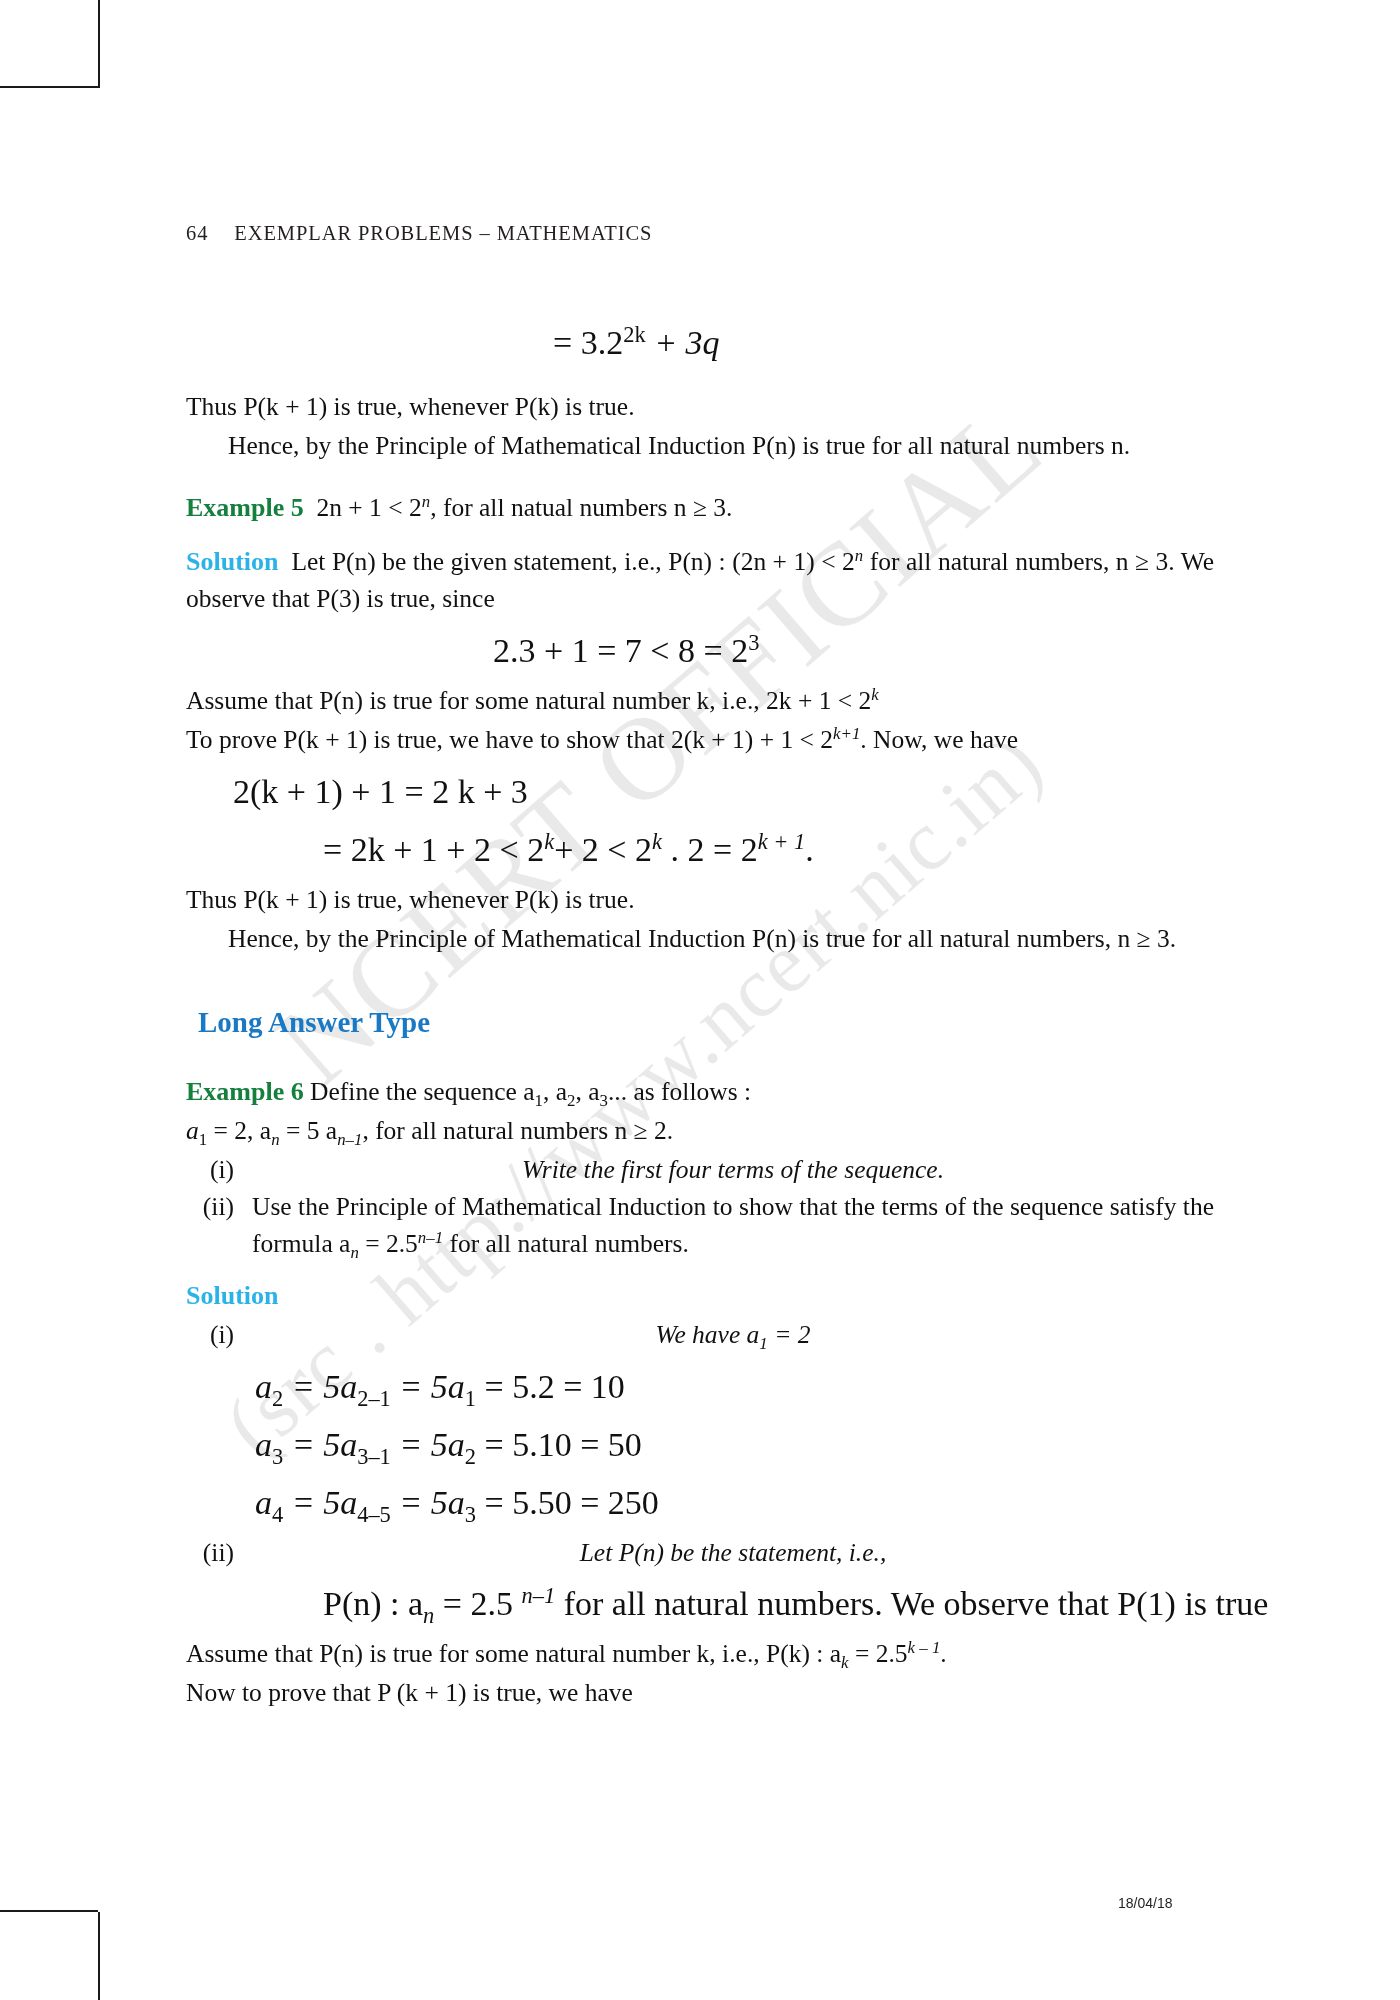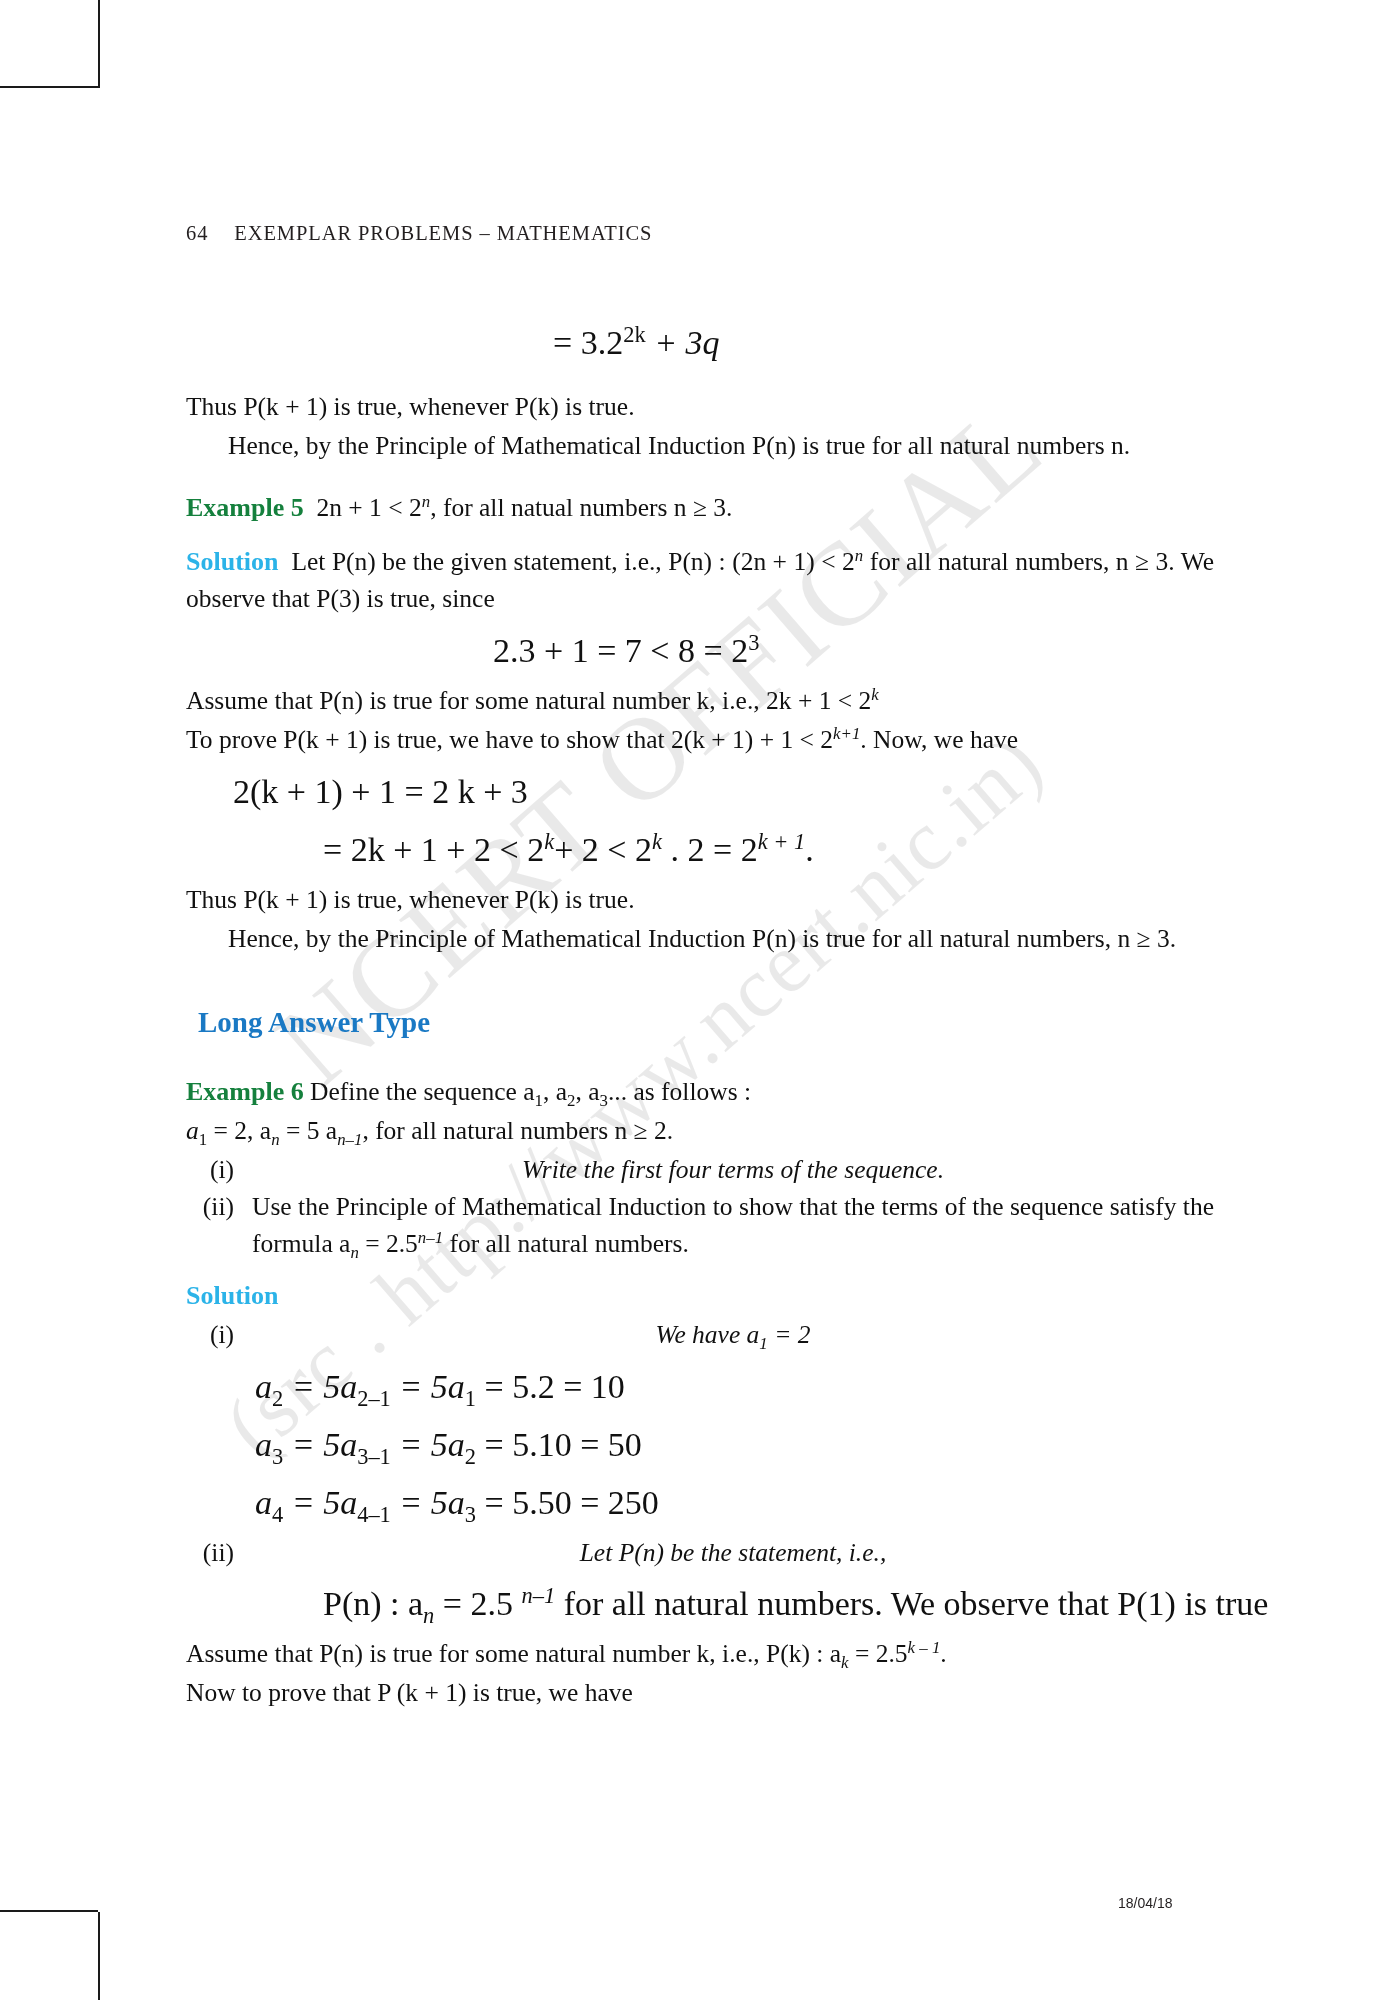--- a/index.html
+++ b/index.html
@@ -248,21 +248,21 @@
       </span>
     </div>
 
     <div class="eq c5">
       <span class="it">a</span><sub>2</sub><span class="it"> = 5a</span><sub>2–1</sub><span class="it"> = 5a</span><sub>1</sub><span> = 5.2 = 10</span>
     </div>
     <div class="eq c5">
       <span class="it">a</span><sub>3</sub><span class="it"> = 5a</span><sub>3–1</sub><span class="it"> = 5a</span><sub>2</sub><span> = 5.10 = 50</span>
     </div>
     <div class="eq c5">
-      <span class="it">a</span><sub>4</sub><span class="it"> = 5a</span><sub>4–1</sub><span class="it"> = 5a</span><sub>3</sub><span> = 5.50 = 250</span>
+      <span class="it">a</span><sub>4</sub><span class="it"> = 5a</span><sub>4–5</sub><span class="it"> = 5a</span><sub>3</sub><span> = 5.50 = 250</span>
     </div>
 
     <div class="list-item">
       <span class="marker">(ii)</span>
       <span class="txt noj">Let P(n) be the statement, i.e.,</span>
     </div>
 
     <div class="eq c4">
       <span>P(n) : a</span><sub class="it">n</sub><span> = 2.5 </span><sup class="it">n–1</sup><span> for all natural numbers. We observe that P(1) is true</span>
     </div>

